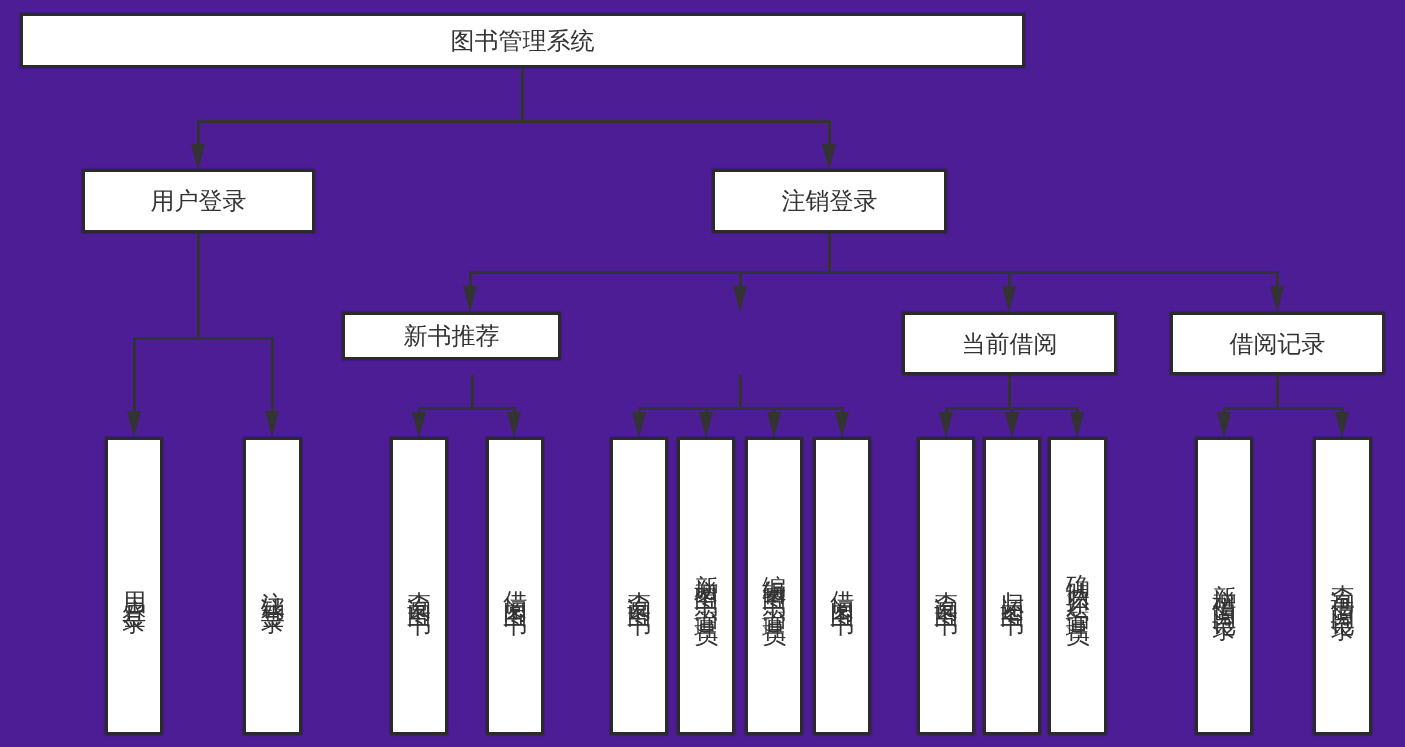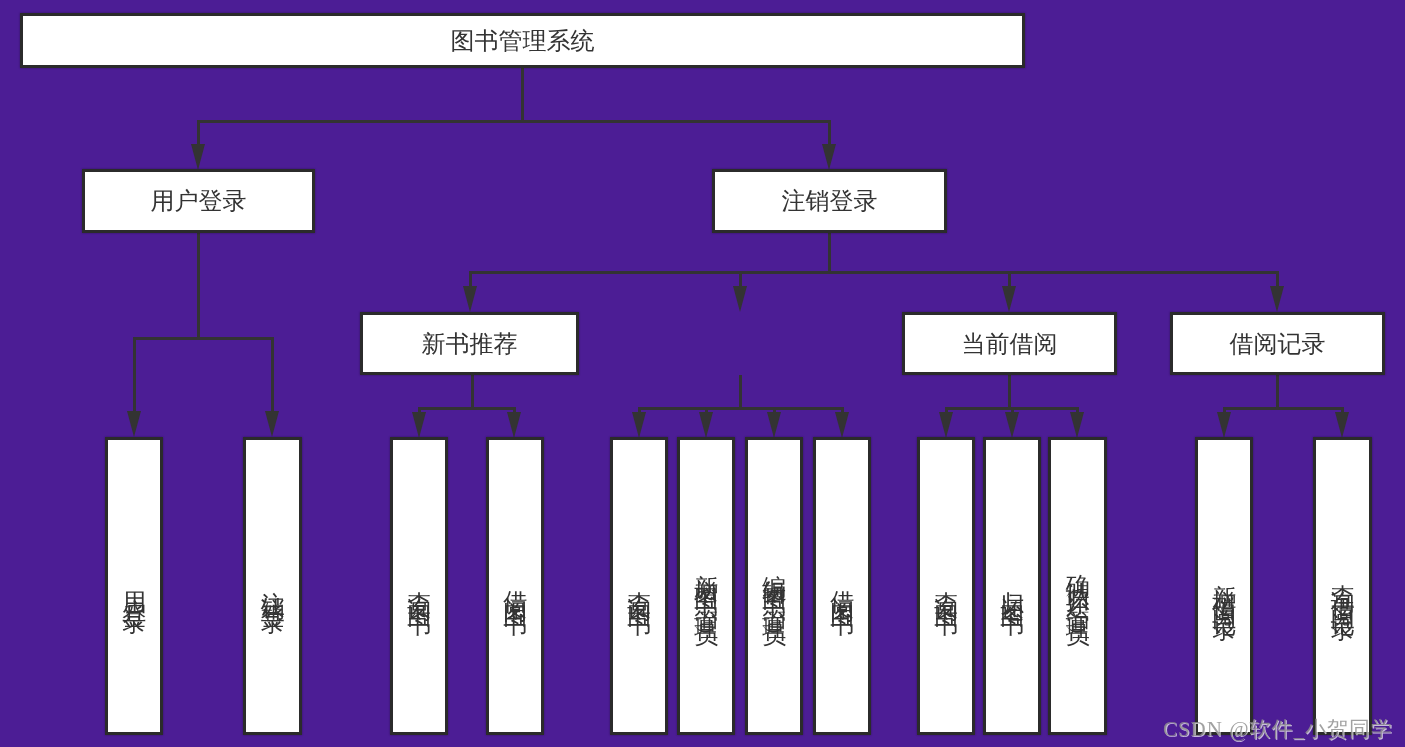--- a/index.html
+++ b/index.html
@@ -60,21 +60,21 @@
     <span>图书管理系统</span>
   </div>
 
   <div class="node" style="left:82px;top:169px;width:233px;height:64px;">
     <span>用户登录</span>
   </div>
   <div class="node" style="left:712px;top:169px;width:235px;height:64px;">
     <span>注销登录</span>
   </div>
 
-  <div class="node" style="left:360px;top:312px;width:219px;height:63px;">
+  <div class="node" style="left:342px;top:312px;width:219px;height:48px;">
     <span>新书推荐</span>
   </div>
   <div class="node" style="left:902px;top:312px;width:215px;height:63px;">
     <span>当前借阅</span>
   </div>
   <div class="node" style="left:1170px;top:312px;width:215px;height:63px;">
     <span>借阅记录</span>
   </div>
 
   <div class="node" style="left:105px;top:437px;width:58px;height:298px;">
@@ -173,15 +173,14 @@
   <div class="vline" style="left:1075.5px;top:407px;height:8px;"></div>
   <div class="arrow" style="left:1070px;top:412px;"></div>
 
   <div class="vline" style="left:1275.5px;top:375px;height:32px;"></div>
   <div class="hline" style="left:1222.5px;top:407px;width:121px;"></div>
   <div class="vline" style="left:1222.5px;top:407px;height:8px;"></div>
   <div class="arrow" style="left:1217px;top:412px;"></div>
   <div class="vline" style="left:1340.5px;top:407px;height:8px;"></div>
   <div class="arrow" style="left:1335px;top:412px;"></div>
 
-  <div class="watermark">CSDN @软件_小贺同学</div>
 
 </div>
 
 </body></html>

